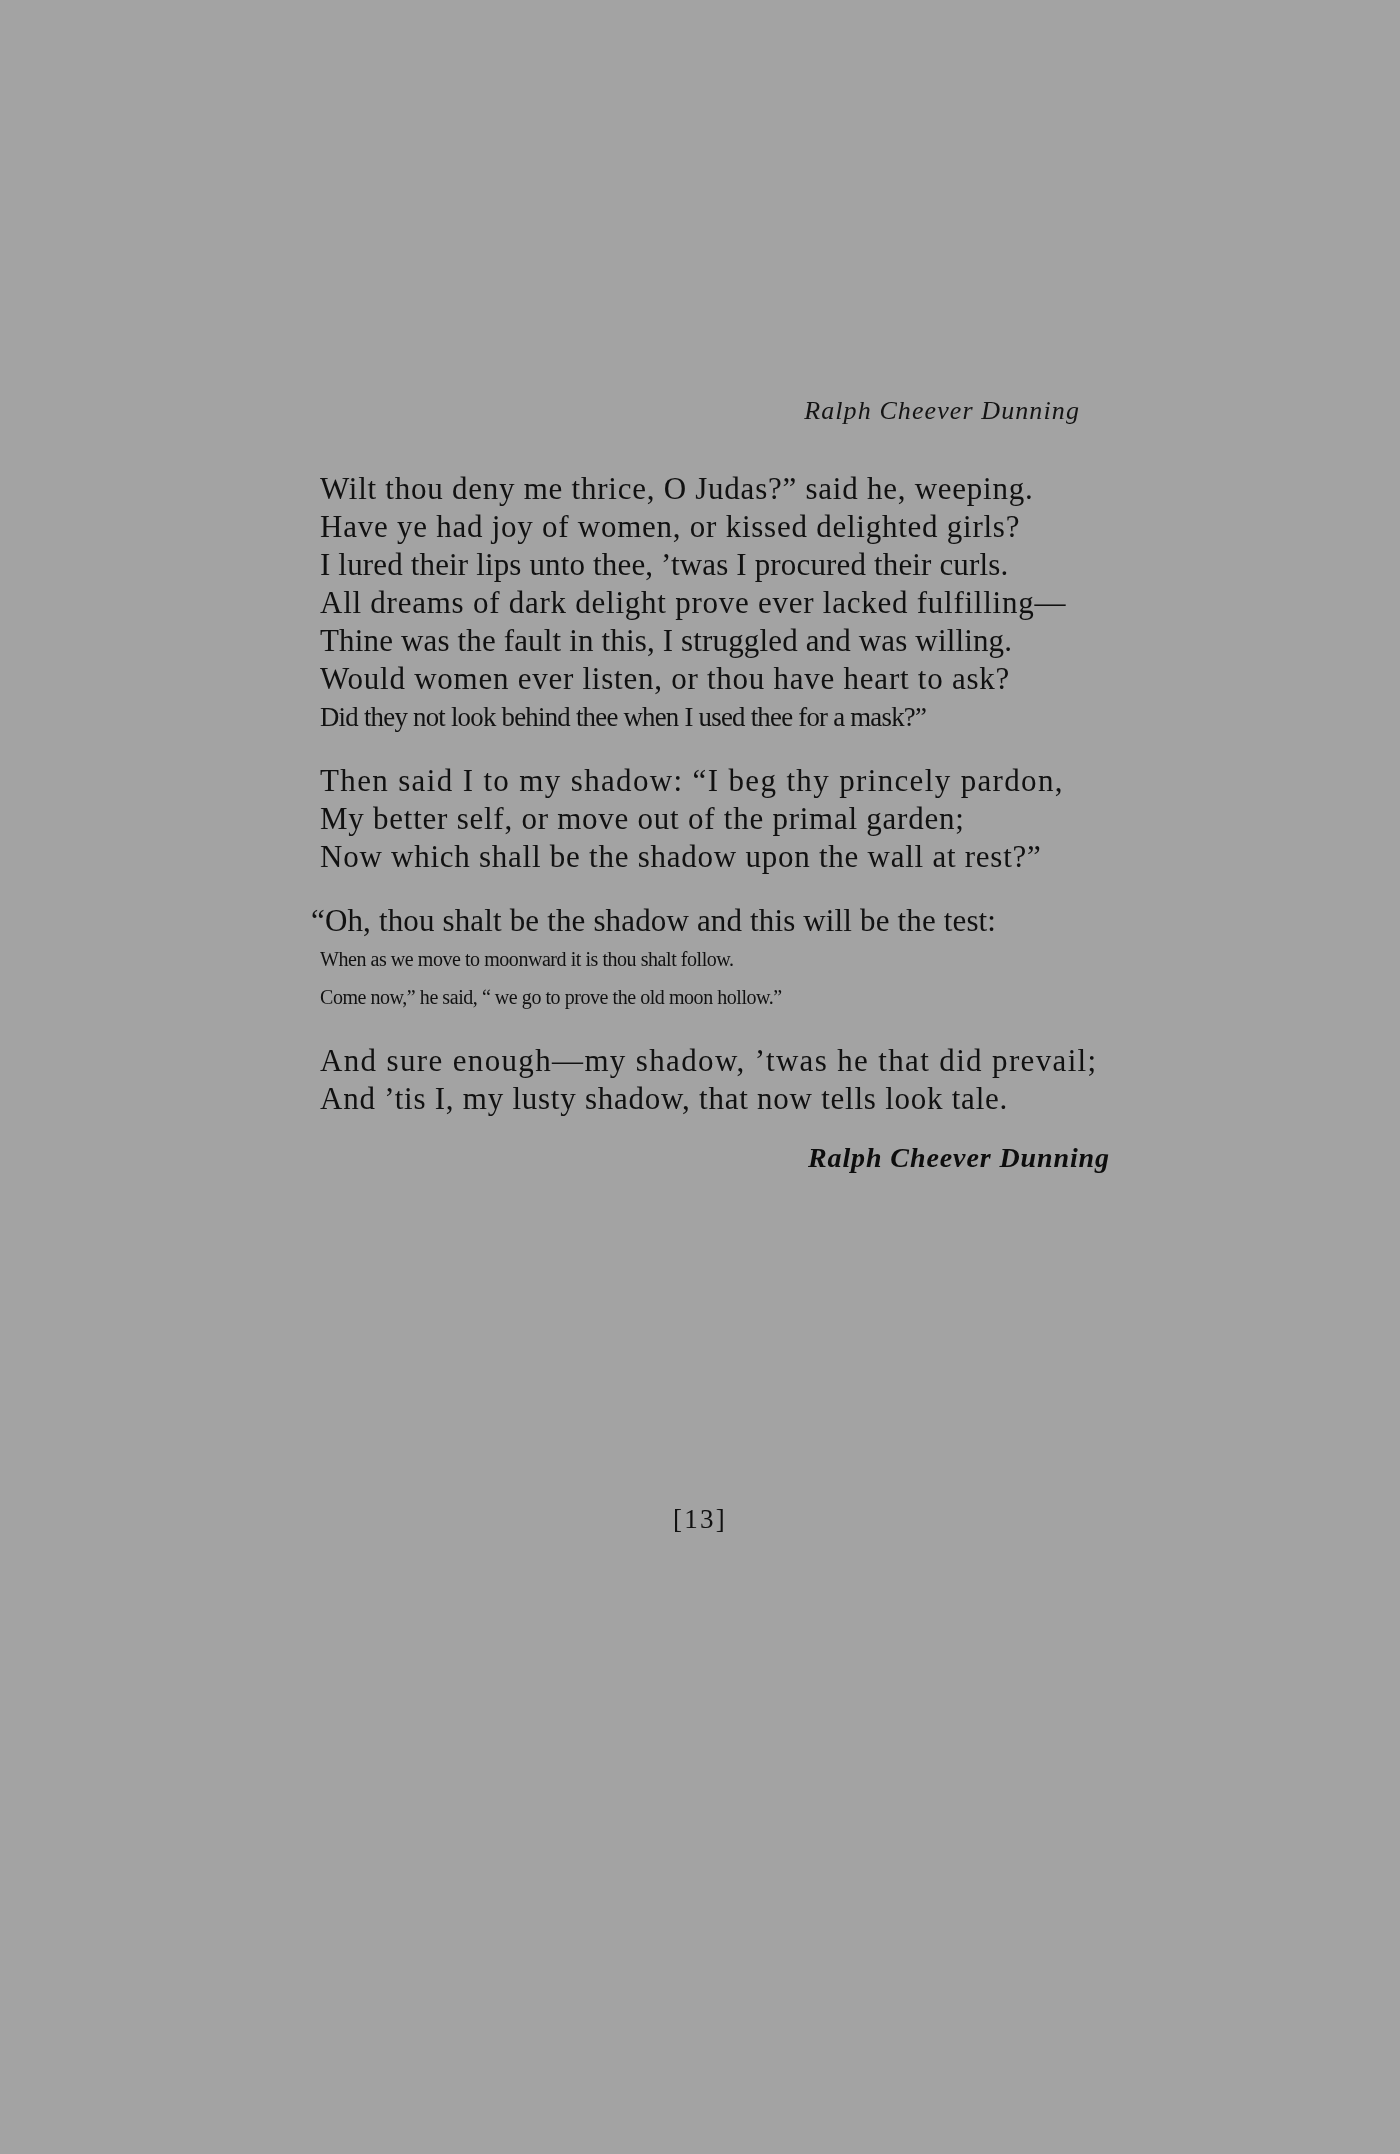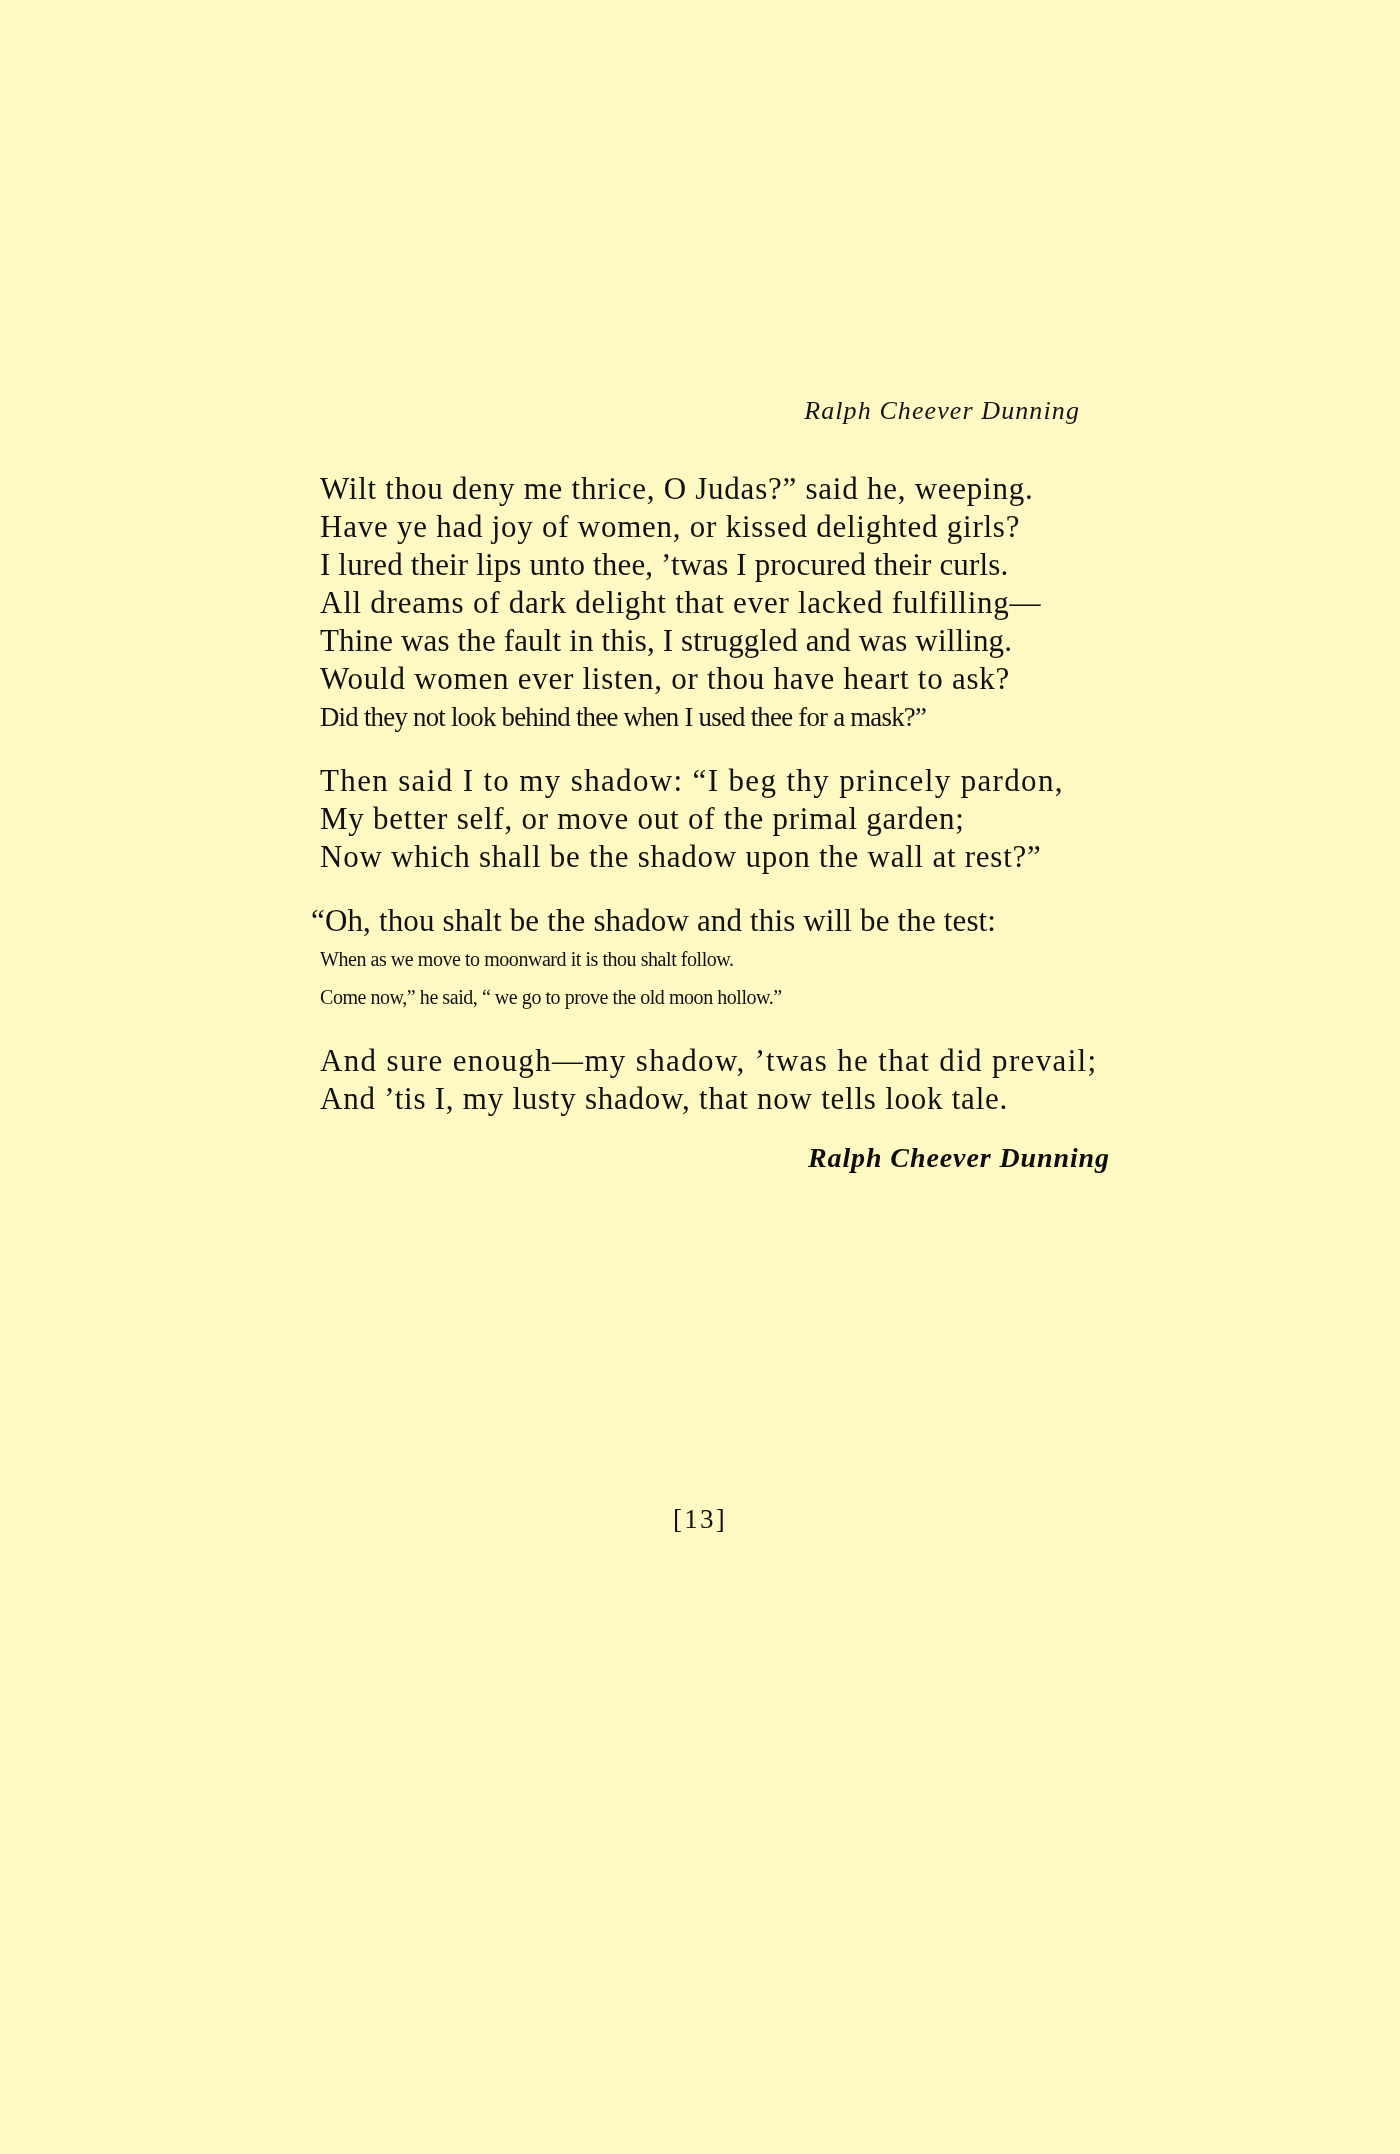--- a/index.html
+++ b/index.html
@@ -12,21 +12,21 @@
     height: 2154px;
     position: relative;
     font-family: "Liberation Serif", "DejaVu Serif", serif;
     color: #111111;
     -webkit-font-smoothing: antialiased;
   }
 
   .page {
     position: absolute;
     inset: 0;
-    background: #fef9c3;
+    background: #a3a3a3;
   }
 
   
   .running-head {
     position: absolute;
     left: 320px;
     top: 396px;
     width: 760px;
     text-align: right;
     font-style: italic;
@@ -108,21 +108,21 @@
 <div class="page">
 
   <div class="running-head">Ralph Cheever Dunning</div>
 
   <div class="poem">
 
     <div class="stanza">
       <div class="line loose">Wilt thou deny me thrice, O Judas?” said he, weeping.</div>
       <div class="line loose">Have ye had joy of women, or kissed delighted girls?</div>
       <div class="line">I lured their lips unto thee, ’twas I procured their curls.</div>
-      <div class="line loose">All dreams of dark delight that ever lacked fulfilling—</div>
+      <div class="line loose">All dreams of dark delight prove ever lacked fulfilling—</div>
       <div class="line">Thine was the fault in this, I struggled and was willing.</div>
       <div class="line loose">Would women ever listen, or thou have heart to ask?</div>
       <div class="line tighter">Did they not look behind thee when I used thee for a mask?”</div>
     </div>
 
     <div class="stanza">
       <div class="line looser">Then said I to my shadow:  “I beg thy princely pardon,</div>
       <div class="line loose">My better self, or move out of the primal garden;</div>
       <div class="line loose">Now which shall be the shadow upon the wall at rest?”</div>
     </div>

